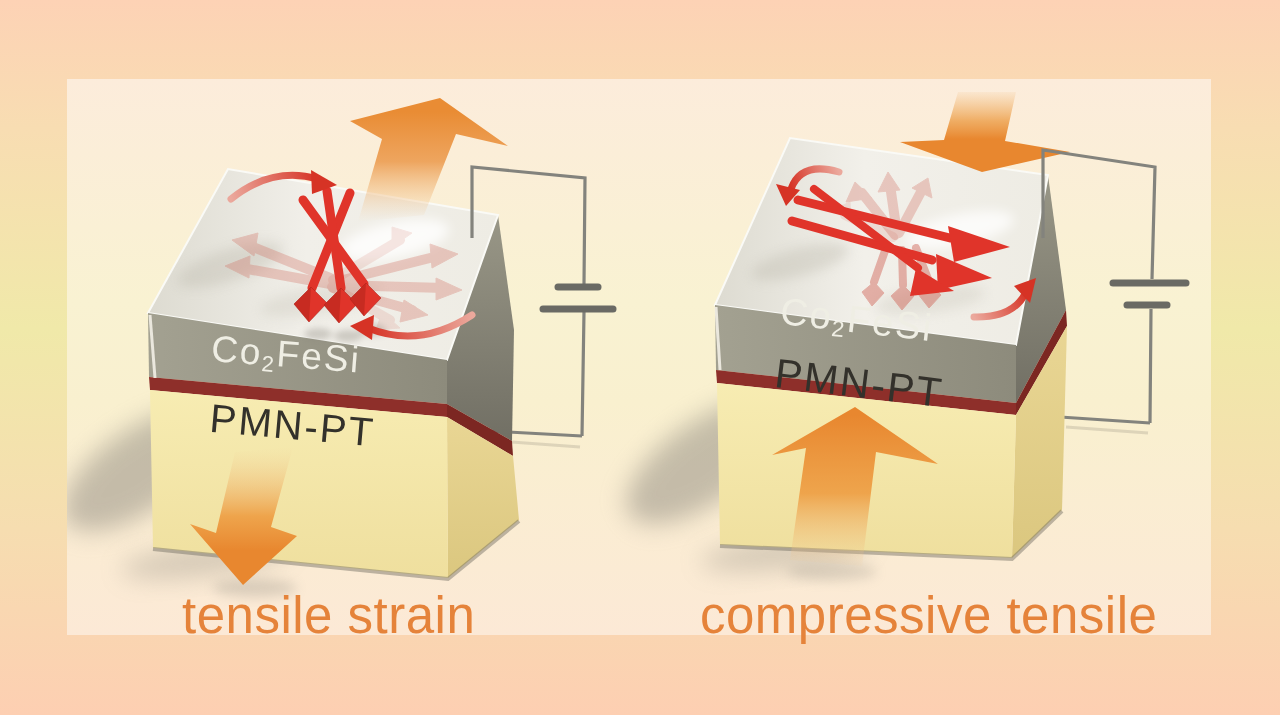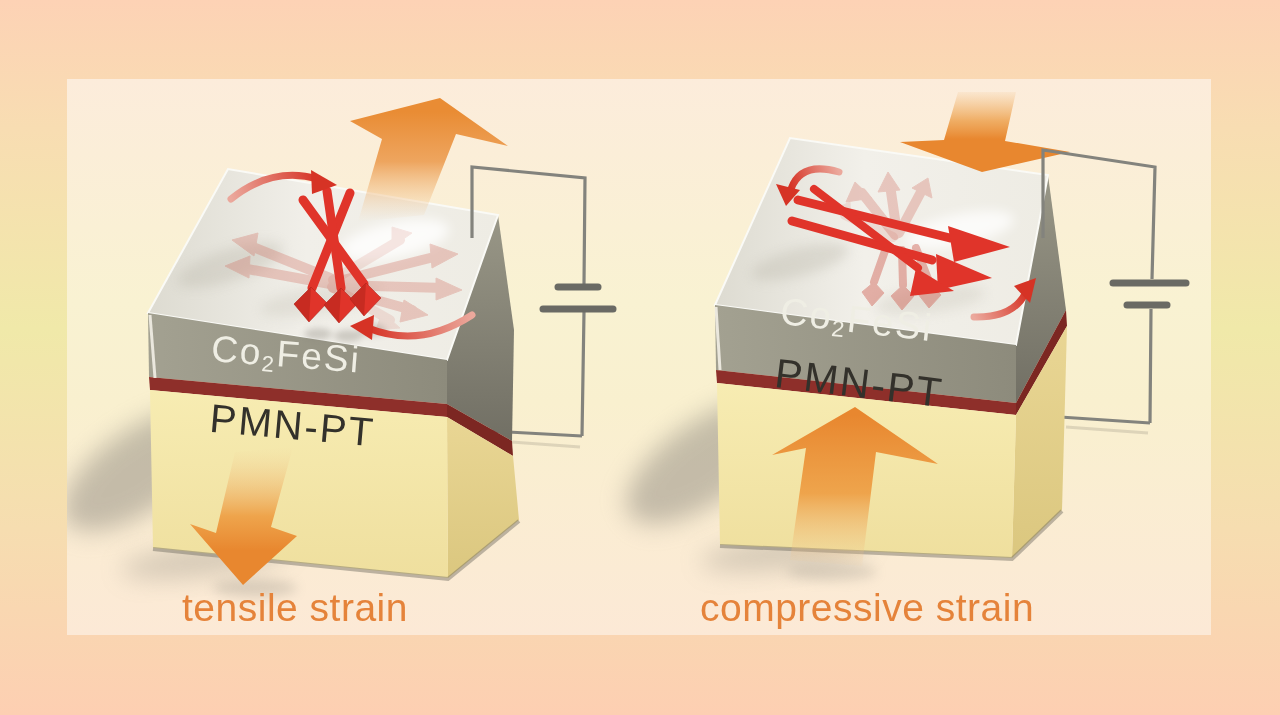--- a/index.html
+++ b/index.html
@@ -10,21 +10,21 @@
   }
   .panel{
     position:absolute;left:67px;top:79px;width:1144px;height:556px;
     background:linear-gradient(180deg,#fcecdb 0%,#f9f2d2 40%,#f9f0cf 58%,#fce9d6 100%);
   }
   svg.art{position:absolute;left:0;top:0;z-index:1;}
   .lbl{position:absolute;z-index:2;white-space:nowrap;transform-origin:0 0;}
   .film{color:#efeee4;font-size:37px;letter-spacing:2px;}
   .film .sub{font-size:0.6em;position:relative;top:0.28em;}
   .substrate{color:#33312b;font-size:40px;letter-spacing:2px;}
-  .caption{color:#e5833a;font-size:39px;letter-spacing:0.5px;}
+  .caption{color:#e5833a;font-size:51px;letter-spacing:0.5px;}
   #film-left{left:213px;top:328px;transform:rotate(4.5deg);}
   #substrate-left{left:212px;top:396px;transform:rotate(5deg);}
   #film-right{left:783px;top:290px;font-size:38px;transform:rotate(6.5deg);}
   #substrate-right{left:778px;top:350px;font-size:41px;transform:rotate(7deg);}
   #caption-left{left:182px;top:586px;}
   #caption-right{left:700px;top:586px;}
 </style>
 </head>
 <body>
 
@@ -279,14 +279,14 @@
       </g>
     </g>
   </svg>
 
   <div class="lbl film" id="film-left"><span>Co</span><span class="sub">2</span><span>FeSi</span></div>
   <div class="lbl substrate" id="substrate-left">PMN-PT</div>
   <div class="lbl caption" id="caption-left">tensile strain</div>
 
   <div class="lbl film" id="film-right"><span>Co</span><span class="sub">2</span><span>FeSi</span></div>
   <div class="lbl substrate" id="substrate-right">PMN-PT</div>
-  <div class="lbl caption" id="caption-right">compressive strain</div>
+  <div class="lbl caption" id="caption-right">compressive tensile</div>
 </div>
 
 </body></html>

